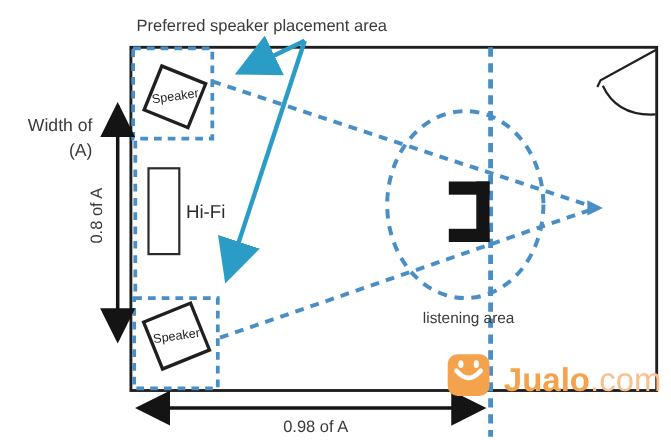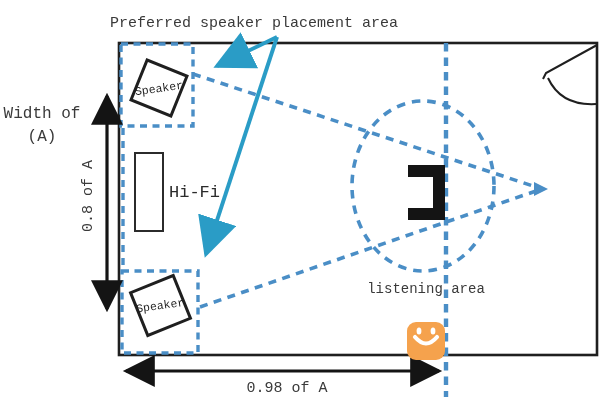--- a/index.html
+++ b/index.html
@@ -1,23 +1,23 @@
 <!DOCTYPE html>
 <html><head>
 <meta charset="utf-8">
 <style>
   html,body{margin:0;padding:0;background:#fff;}
   #canvas{
     position:relative;width:610px;height:400px;background:#ffffff;overflow:hidden;
-    font-family:Liberation Mono, monospace;color:#3a3a3a;
+    font-family:Liberation Sans, sans-serif;color:#3a3a3a;
   }
   #svg-layer{position:absolute;left:0;top:0;}
   .lbl{position:absolute;white-space:nowrap;}
   .title{left:110px;top:15px;width:256px;text-align:center;font-size:15px;}
-  .backwall{left:0px;top:103px;width:84px;text-align:center;font-size:16px;line-height:23px;}
+  .backwall{left:0px;top:103px;width:84px;text-align:right;font-size:16px;line-height:23px;}
   .dim-v{
     left:88px;top:196px;font-size:15px;
     transform:translate(-50%,-50%) rotate(-90deg);transform-origin:center;
   }
   .dim-h{left:227px;top:380px;width:120px;text-align:center;font-size:15px;}
   .listening{left:366px;top:281px;width:120px;text-align:center;font-size:14px;line-height:17px;}
   .hifi-box{
     position:absolute;left:134px;top:152px;width:30px;height:80px;
     border:2px solid #2b2b2b;background:#fff;box-sizing:border-box;
   }
@@ -105,14 +105,15 @@
   <div class="spk spk-bot">
     <span class="spk-lbl">Speaker</span>
   </div>
 
   <div class="chair"></div>
 
   <div class="lbl listening">
     <div>listening area</div>
   </div>
 
+  <div class="lbl wm-text"><span>Jualo</span><span class="wm-tld">.com</span></div>
 
 </div>
 
 </body></html>

